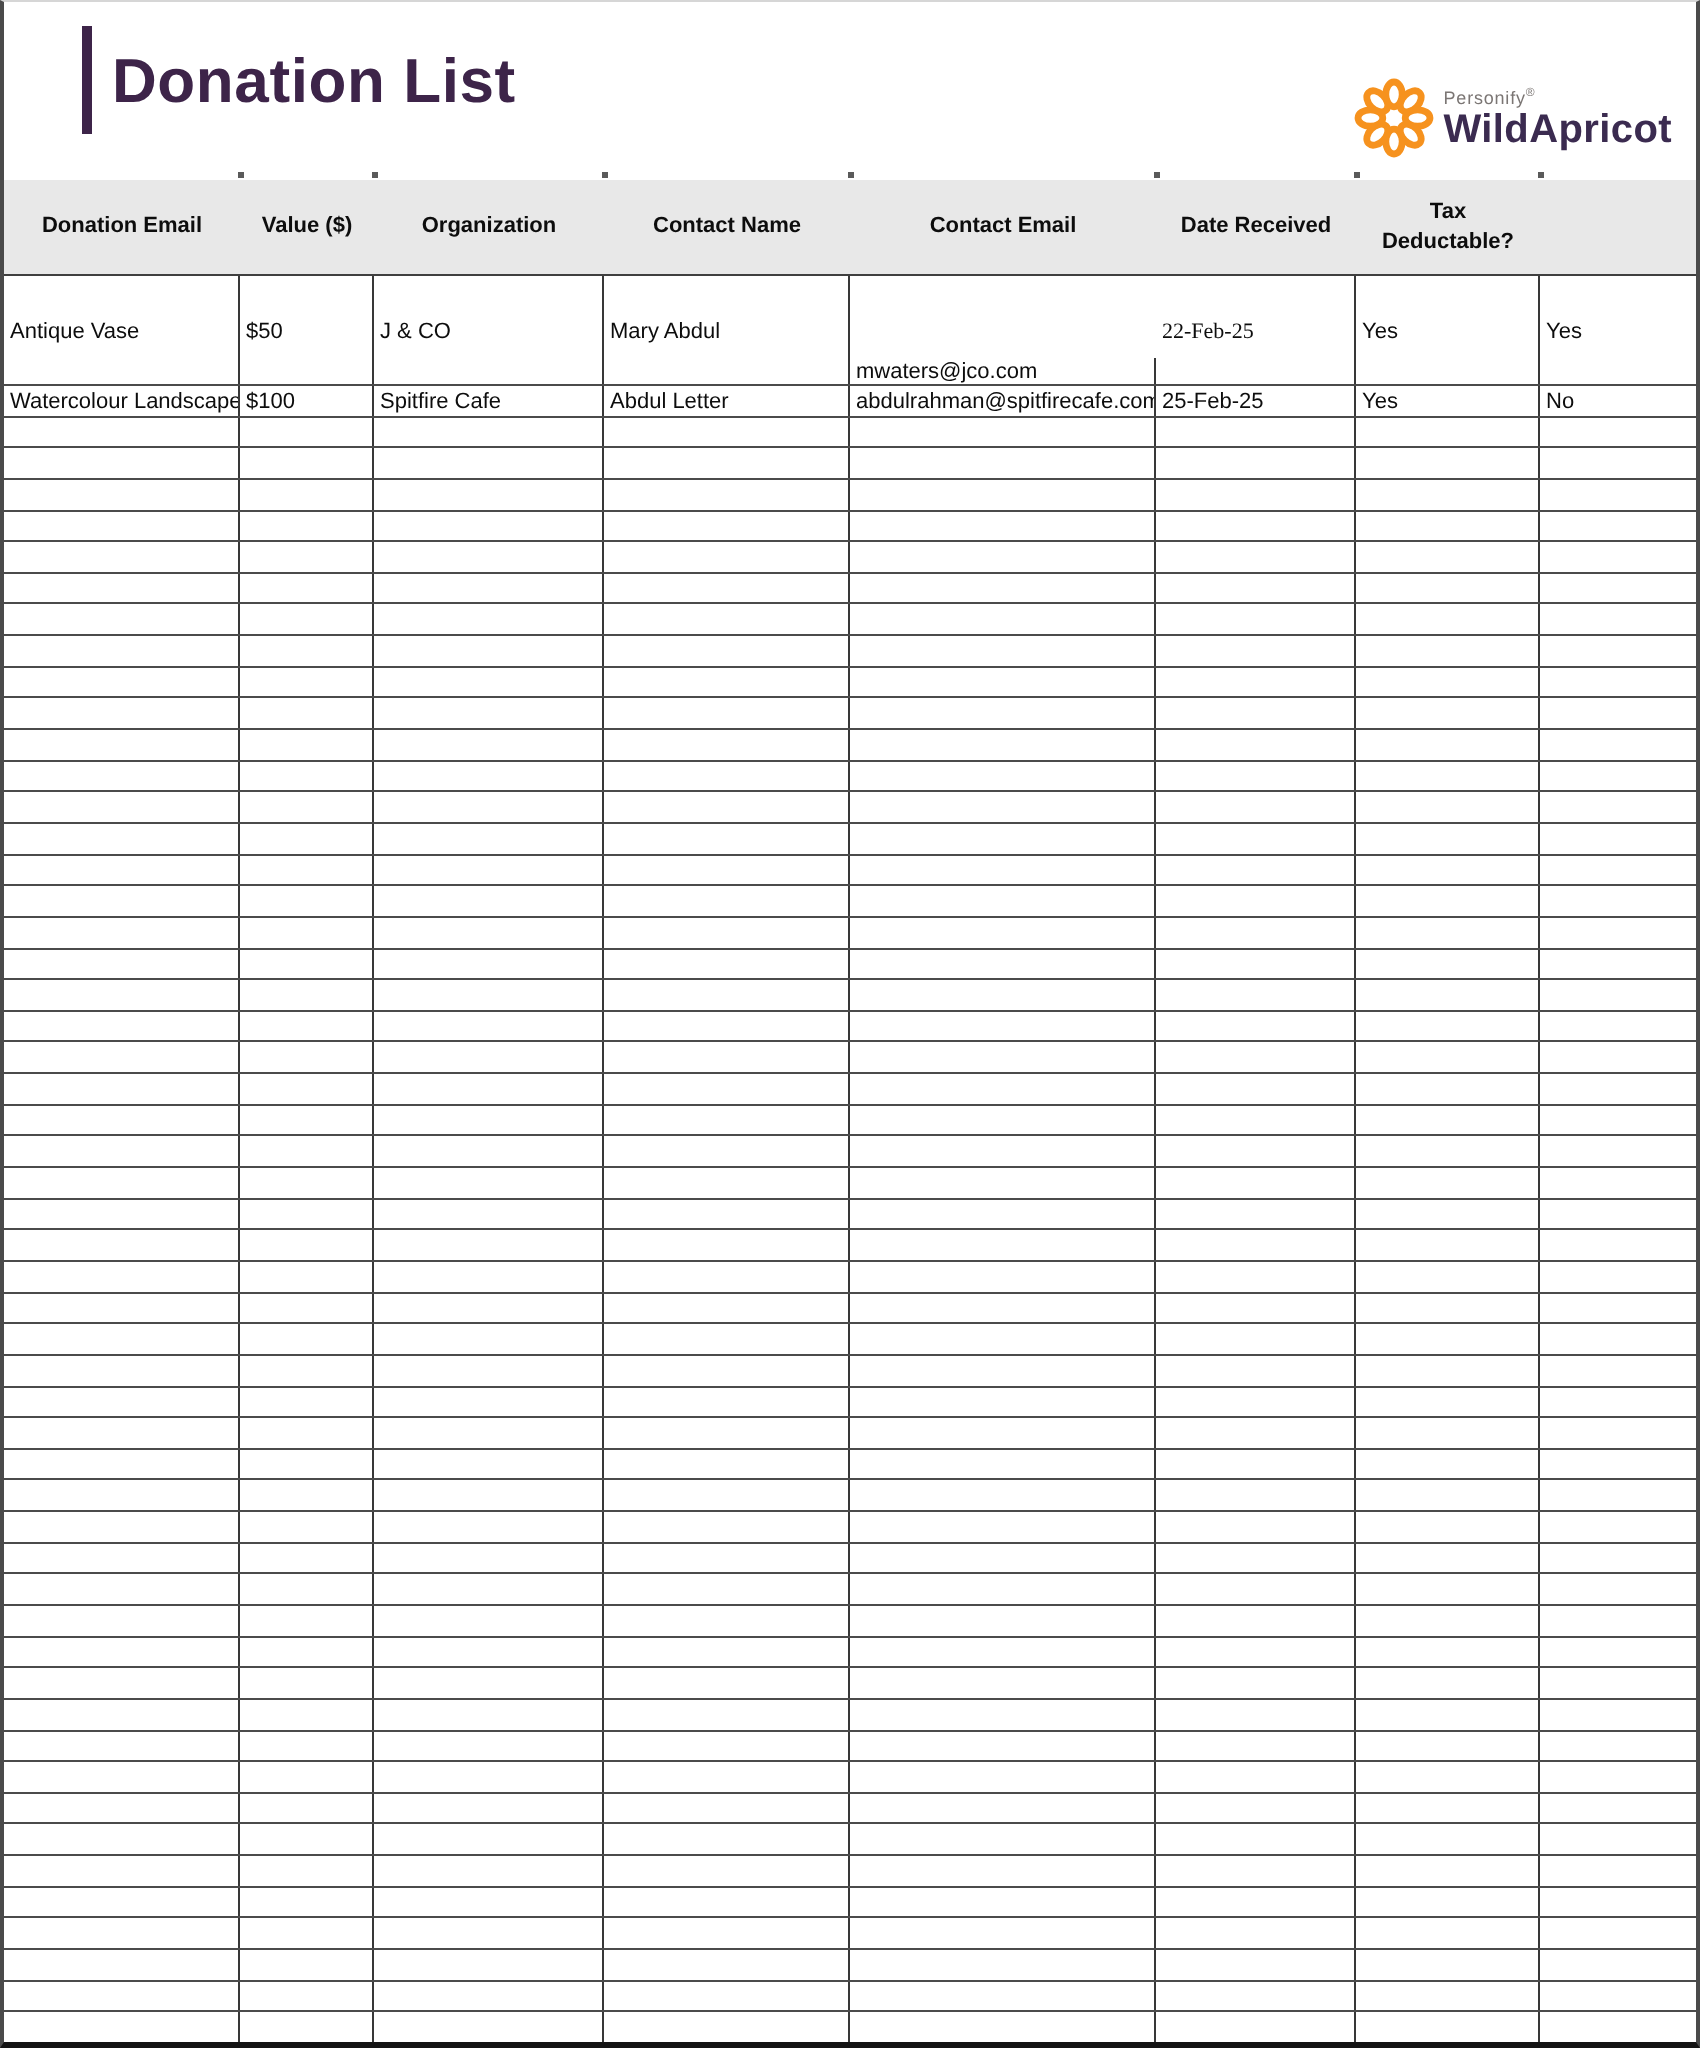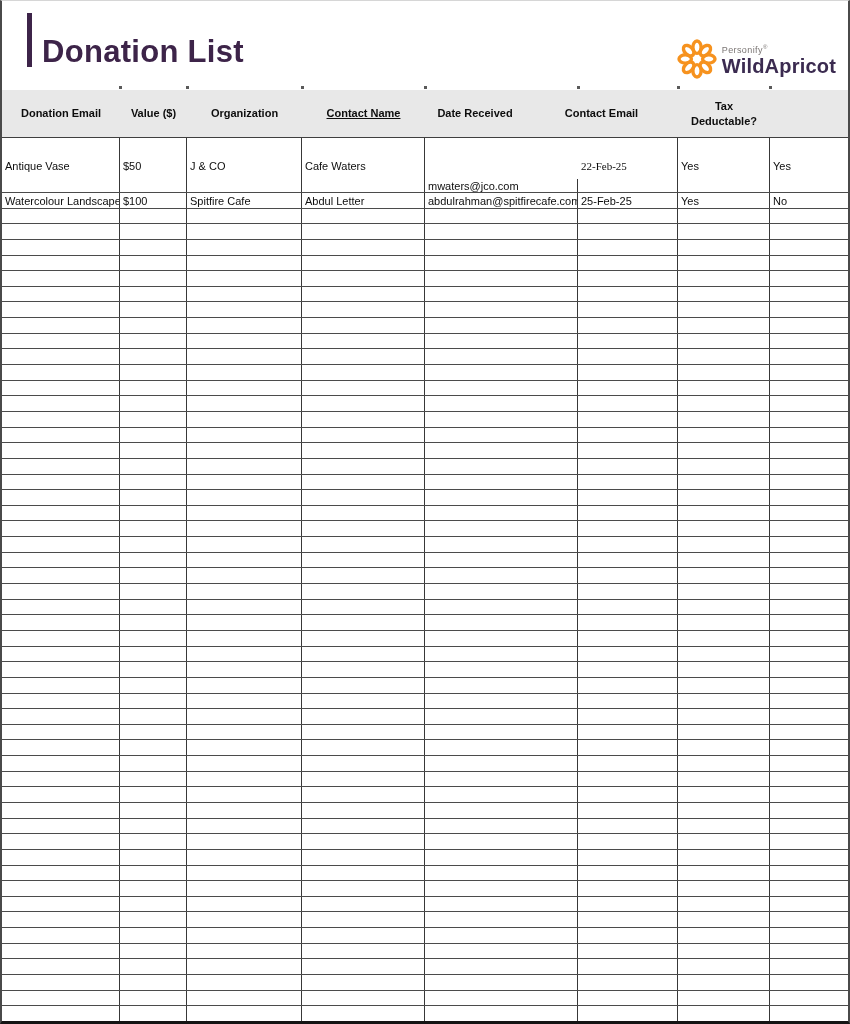--- a/index.html
+++ b/index.html
@@ -19,21 +19,21 @@
     box-sizing:border-box;
     background:#fff;
     border-top:1px solid #d6d6d6;
     border-left:2px solid #4a4a4a;
     border-right:2px solid #4a4a4a;
     border-bottom:3px solid #141414;
     overflow:hidden;
   }
   
   .header-area{position:relative;height:89px;}
-  .title-block{display:flex;align-items:flex-end;padding-left:25px;padding-top:12px;}
+  .title-block{display:flex;align-items:center;padding-left:39px;padding-top:12px;}
   .title-bar{width:5px;height:54px;background:var(--accent);margin-right:10px;}
   h1.page-title{
     margin:0;font-size:31px;font-weight:700;color:var(--accent);
     letter-spacing:0.3px;line-height:1;
   }
   
   .logo{position:absolute;right:12px;top:38px;display:flex;align-items:center;}
   .logo svg{display:block;margin-right:5px;}
   .logo-text{display:flex;flex-direction:column;}
   .personify{font-size:9px;color:var(--logo-top-text);letter-spacing:0.4px;line-height:10px;}
@@ -105,31 +105,31 @@
         <div class="tick" style="left: 299px;"></div>
         <div class="tick" style="left: 422px;"></div>
         <div class="tick" style="left: 575px;"></div>
         <div class="tick" style="left: 675px;"></div>
         <div class="tick" style="left: 767px;"></div>
       </div>
     <div class="thead" id="thead">
         <div class="th" style="width: 118px;">Donation Email</div>
         <div class="th" style="width: 67px;">Value ($)</div>
         <div class="th" style="width: 115px;">Organization</div>
-        <div class="th" style="width: 123px; text-decoration: underline;">Contact Name</div>
+        <div class="th" style="width: 123px;">Contact Name</div>
+        <div class="th" style="width: 153px;">Contact Email</div>
         <div class="th" style="width: 100px;">Date Received</div>
-        <div class="th" style="width: 153px;">Contact Email</div>
         <div class="th" style="width: 92px;">Tax Deductable?</div>
       </div>
     <div class="tbody" id="tbody">
         <div class="tr">
           <div class="td" style="width: 118px;">Antique Vase</div>
           <div class="td" style="width: 67px;">$50</div>
           <div class="td" style="width: 115px;">J &amp; CO</div>
-          <div class="td" style="width: 123px;">Cafe Waters</div>
+          <div class="td" style="width: 123px;">Mary Abdul</div>
           <div class="td" style="width: 153px; margin-top: 41px;">mwaters@jco.com</div>
           <div class="td" style="width: 100px; font-family: Liberation Serif, serif;">22-Feb-25</div>
           <div class="td" style="width: 92px;">Yes</div>
           <div class="td last" style="width: 76px;">Yes</div>
         </div>
         <div class="tr">
           <div class="td" style="width: 118px;">Watercolour Landscape</div>
           <div class="td" style="width: 67px;">$100</div>
           <div class="td" style="width: 115px;">Spitfire Cafe</div>
           <div class="td" style="width: 123px;">Abdul Letter</div>

